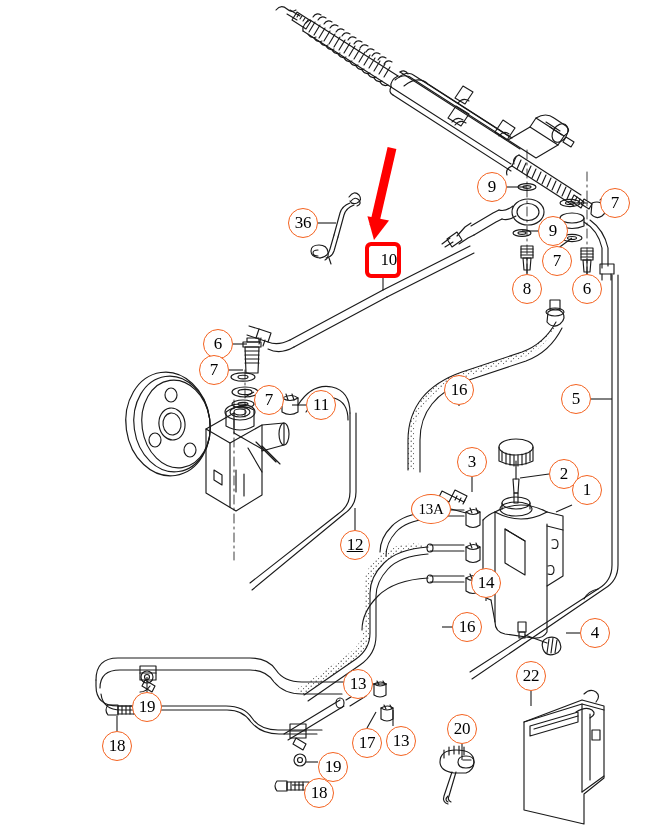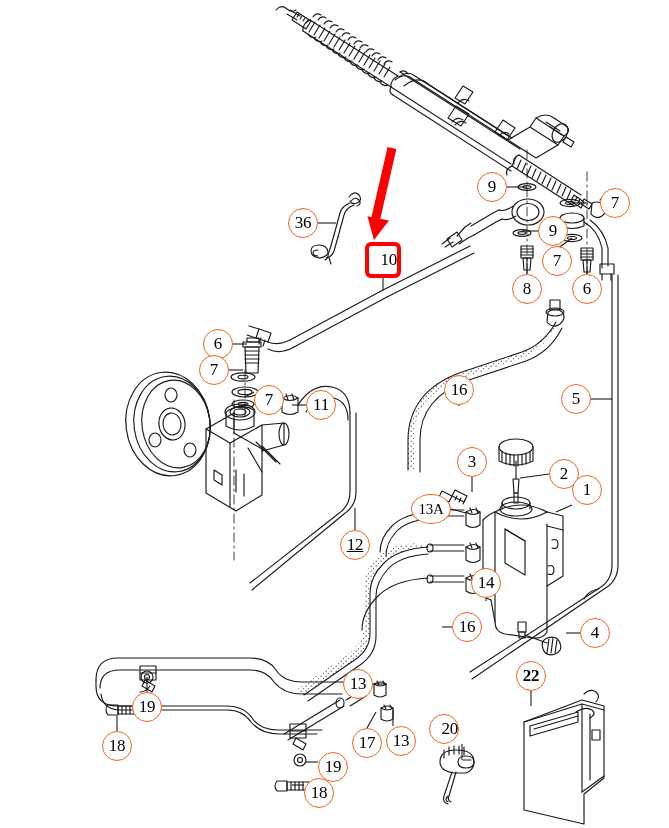--- a/index.html
+++ b/index.html
@@ -494,30 +494,30 @@
       </div>
       <div class="callout" style="left: 412px; top: 612px; border-color: rgb(244, 98, 31); margin-left: 40px;">
         <span>16</span>
       </div>
       <div class="callout" style="left: 580px; top: 618px; border-color: rgb(244, 98, 31);">
         <span>4</span>
       </div>
       <div class="callout" style="left: 343px; top: 669px; border-color: rgb(244, 98, 31);">
         <span>13</span>
       </div>
-      <div class="callout" style="left: 516px; top: 661px; border-color: rgb(244, 98, 31); font-weight: bold;">
+      <div class="callout" style="left: 516px; top: 661px; border-color: rgb(244, 98, 31);">
         <span>22</span>
       </div>
       <div class="callout" style="left: 352px; top: 728px; border-color: rgb(244, 98, 31); text-align: right;">
         <span>17</span>
       </div>
       <div class="callout" style="left: 386px; top: 726px; border-color: rgb(244, 98, 31);">
         <span>13</span>
       </div>
-      <div class="callout" style="left: 429px; top: 714px; border-color: rgb(244, 98, 31); justify-content: flex-end;">
+      <div class="callout" style="left: 447px; top: 714px; border-color: rgb(244, 98, 31);">
         <span>20</span>
       </div>
       <div class="callout" style="left: 132px; top: 692px; border-color: rgb(244, 98, 31);">
         <span>19</span>
       </div>
       <div class="callout" style="left: 102px; top: 731px; border-color: rgb(244, 98, 31);">
         <span>18</span>
       </div>
       <div class="callout" style="left: 318px; top: 752px; border-color: rgb(244, 98, 31);">
         <span>19</span>

